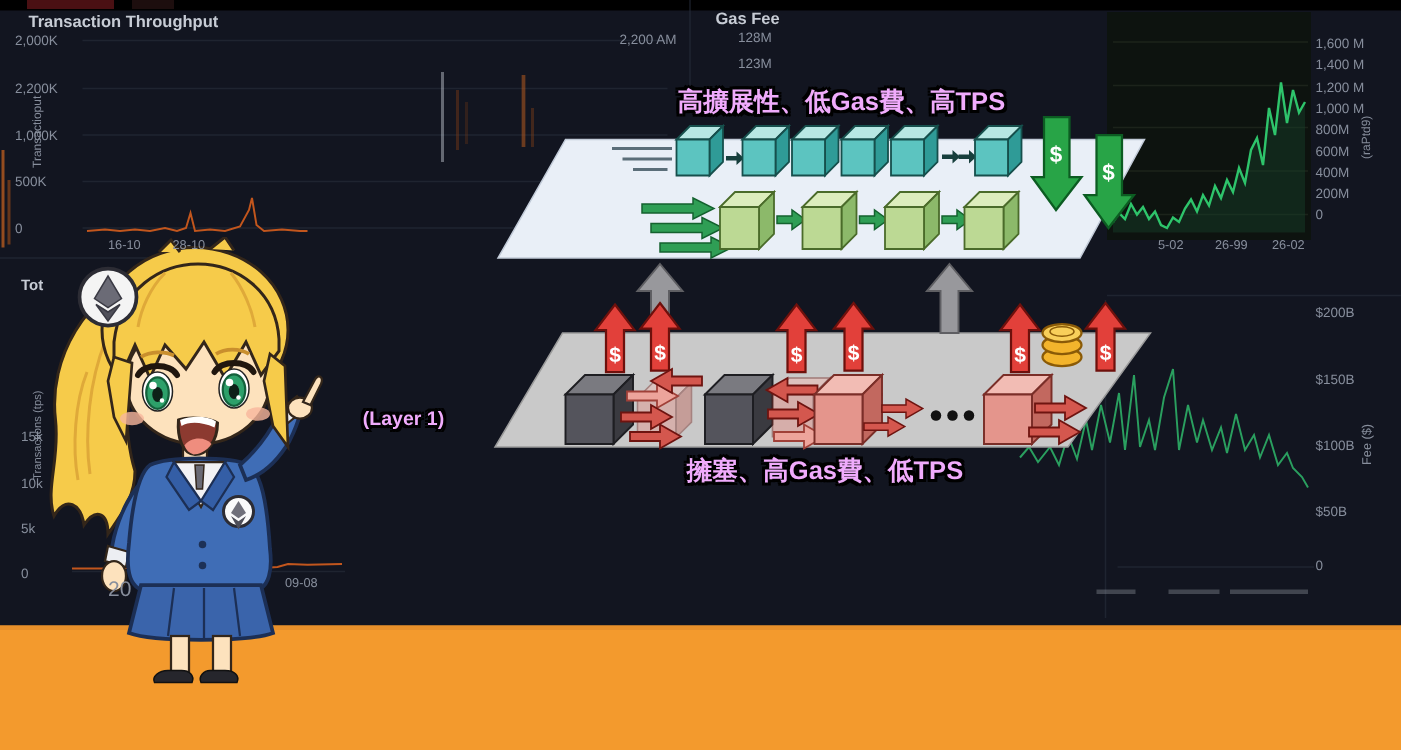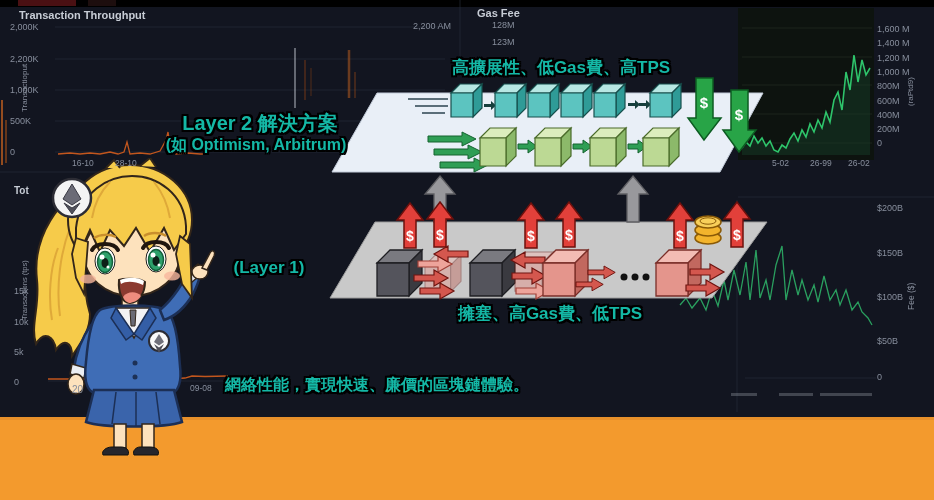--- a/index.html
+++ b/index.html
@@ -2,21 +2,21 @@
 <html><head>
 <meta charset="utf-8">
 <style>
   html,body{margin:0;padding:0;}
   #page{position:relative;width:934px;height:500px;background:#121520;overflow:hidden;font-family:"Liberation Sans",sans-serif;}
   .abs{position:absolute;}
   .tick{position:absolute;font-size:9px;color:#878e9c;white-space:nowrap;}
   .tick.r{text-align:left;}
   .ctitle{position:absolute;font-size:11px;color:#c7ccd5;font-weight:bold;white-space:nowrap;}
   .rot{transform:rotate(-90deg);transform-origin:0 0;}
-  .big{position:absolute;color:#14b8a6;font-weight:bold;white-space:nowrap;
+  .big{position:absolute;color:#f0abfc;font-weight:bold;white-space:nowrap;
     text-shadow:-2px -2px 0 #000,2px -2px 0 #000,-2px 2px 0 #000,2px 2px 0 #000,0 -2px 0 #000,0 2px 0 #000,-2px 0 0 #000,2px 0 0 #000;}
   .ctr{transform:translateX(-50%);}
   #footer-bar{position:absolute;left:0;top:417px;width:934px;height:83px;background:#f39a2d;border-top:3px solid #e8902a;}
 </style>
 </head>
 <body>
 
 <div id="page">
 
   <svg class="abs" style="left:0;top:0" width="934" height="500" viewBox="0 0 934 500">
@@ -304,25 +304,22 @@
   <div class="tick" style="left:877px;top:292px">$100B</div>
   <div class="tick" style="left:877px;top:336px">$50B</div>
   <div class="tick" style="left:877px;top:372px">0</div>
   <div class="tick rot" style="left:906px;top:310px;font-size:8.5px">Fee ($)</div>
 
   <div class="ctitle" style="left:14px;top:185px;font-size:10px">Tot</div>
   <div class="tick r" style="left:14px;top:286px;width:32px">15k</div>
   <div class="tick r" style="left:14px;top:317px;width:32px">10k</div>
   <div class="tick r" style="left:14px;top:347px;width:32px">5k</div>
   <div class="tick r" style="left:14px;top:377px;width:32px">0</div>
-  <div class="tick" style="left:72px;top:384px;font-size:10px">20</div>
+  <div class="tick" style="left:72px;top:384px;font-size:14px">20</div>
   <div class="tick" style="left:190px;top:383px;font-size:8.5px">09-08</div>
   <div class="tick rot" style="left:20px;top:320px;font-size:7.5px">Transactions (tps)</div>
 
   <div class="big ctr" style="left:561px;top:56px;font-size:17px">高擴展性、低Gas費、高TPS</div>
-  <div class="big ctr" style="left:260px;top:110px;font-size:20px">Layer 2 解決方案</div>
-  <div class="big ctr" style="left:256px;top:135px;font-size:16px">(如 Optimism, Arbitrum)</div>
-  <div class="big ctr" style="left:269px;top:258px;font-size:17px">(Layer 1)</div>
+  <div class="big ctr" style="left:269px;top:271px;font-size:13px">(Layer 1)</div>
   <div class="big ctr" style="left:550px;top:302px;font-size:17px">擁塞、高Gas費、低TPS</div>
 
-  <div class="big" style="left:225px;top:375px;font-size:16px">網絡性能，實現快速、廉價的區塊鏈體驗。</div>
 
 </div>
 
 </body></html>

